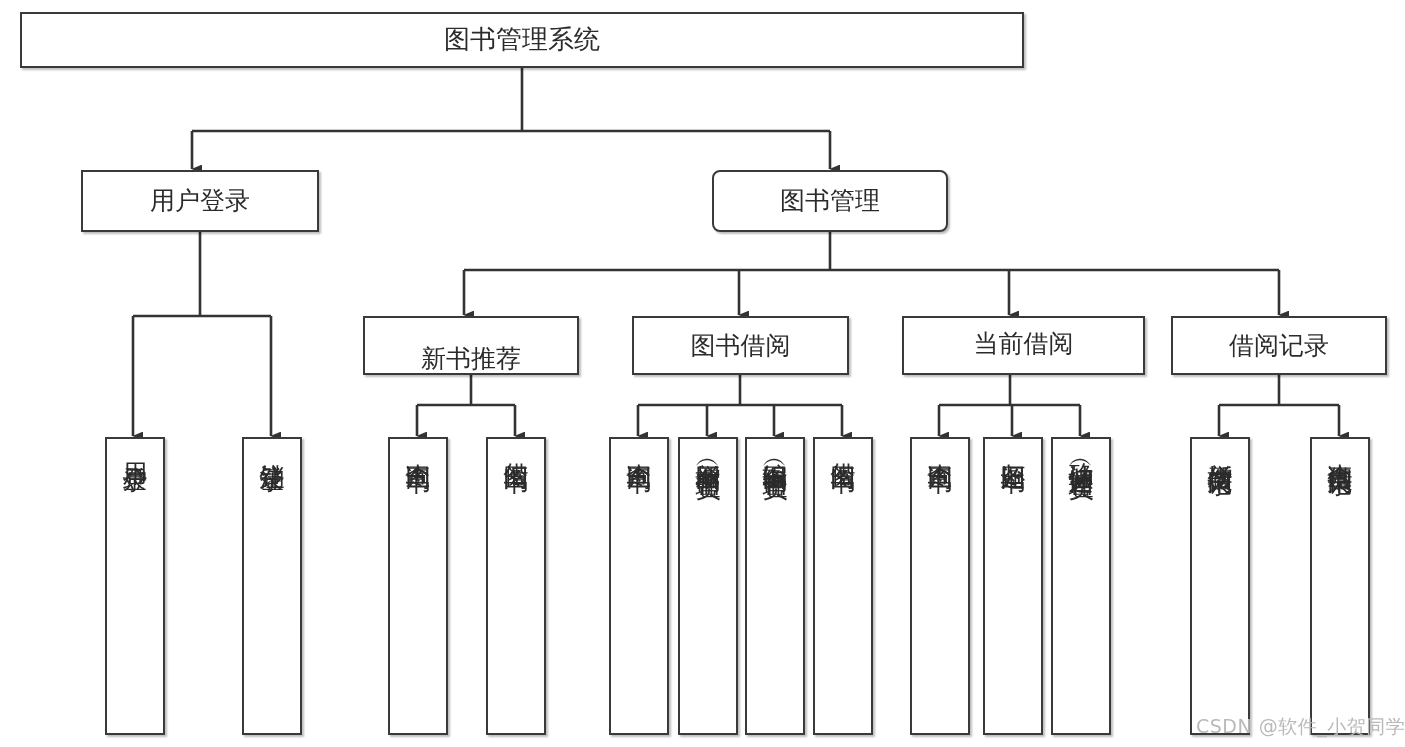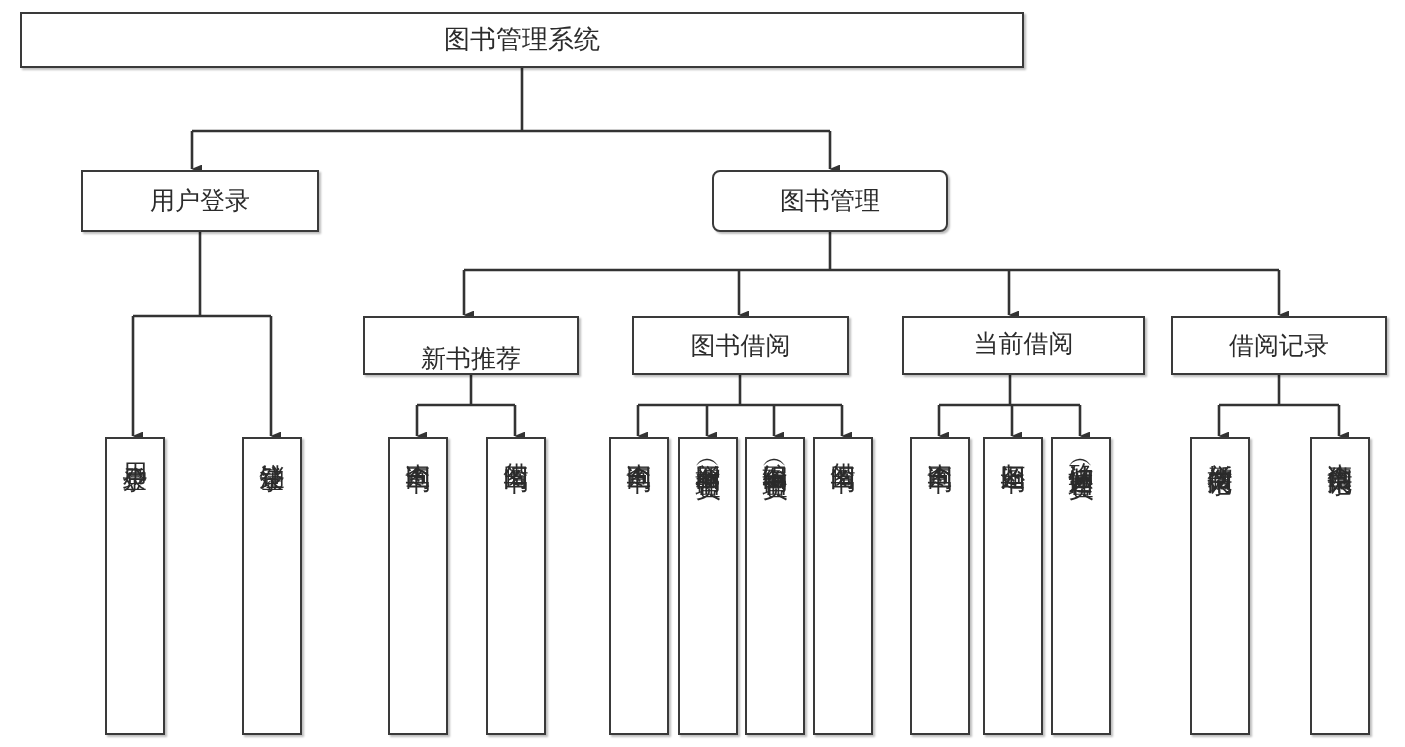--- a/index.html
+++ b/index.html
@@ -175,14 +175,15 @@
         <span class="label">确认归还（管理员）</span>
       </div>
       <div class="node leaf vertical" style="left: 1190px; top: 437px; width: 60px; height: 298px;">
         <span class="label">新增借阅记录</span>
       </div>
       <div class="node leaf vertical" style="left: 1310px; top: 437px; width: 60px; height: 298px;">
         <span class="label">查询借阅记录</span>
       </div>
     </div>
 
+  <div class="watermark" style="left: 1196px; top: 714px;">CSDN @软件_小贺同学</div>
 
 </div>
 
 </body></html>

